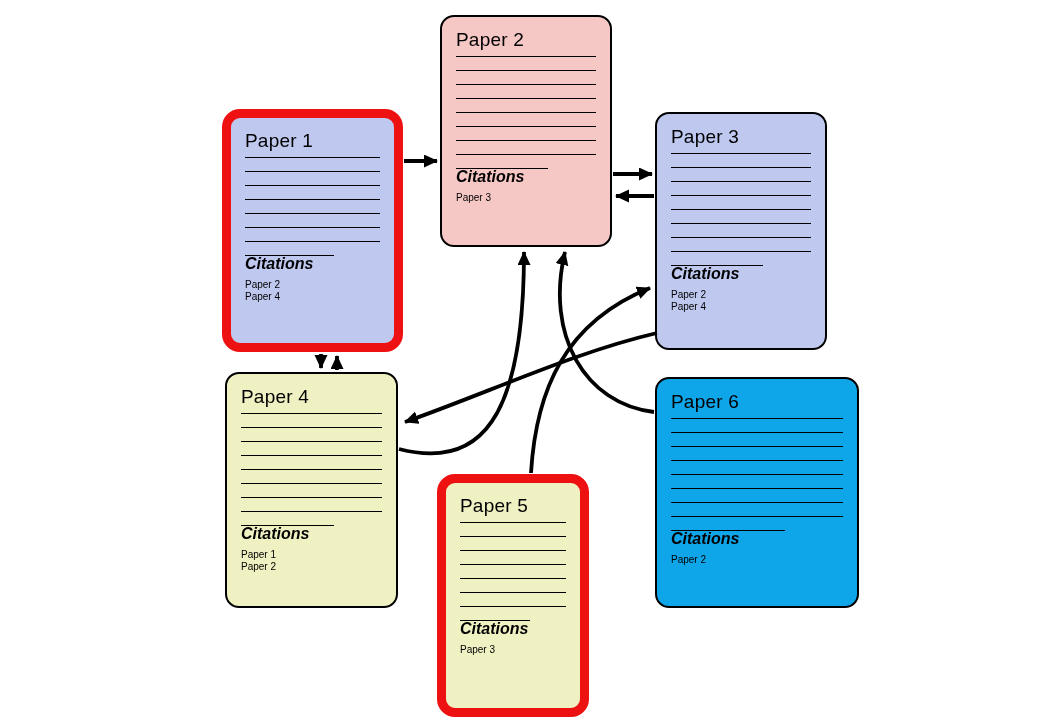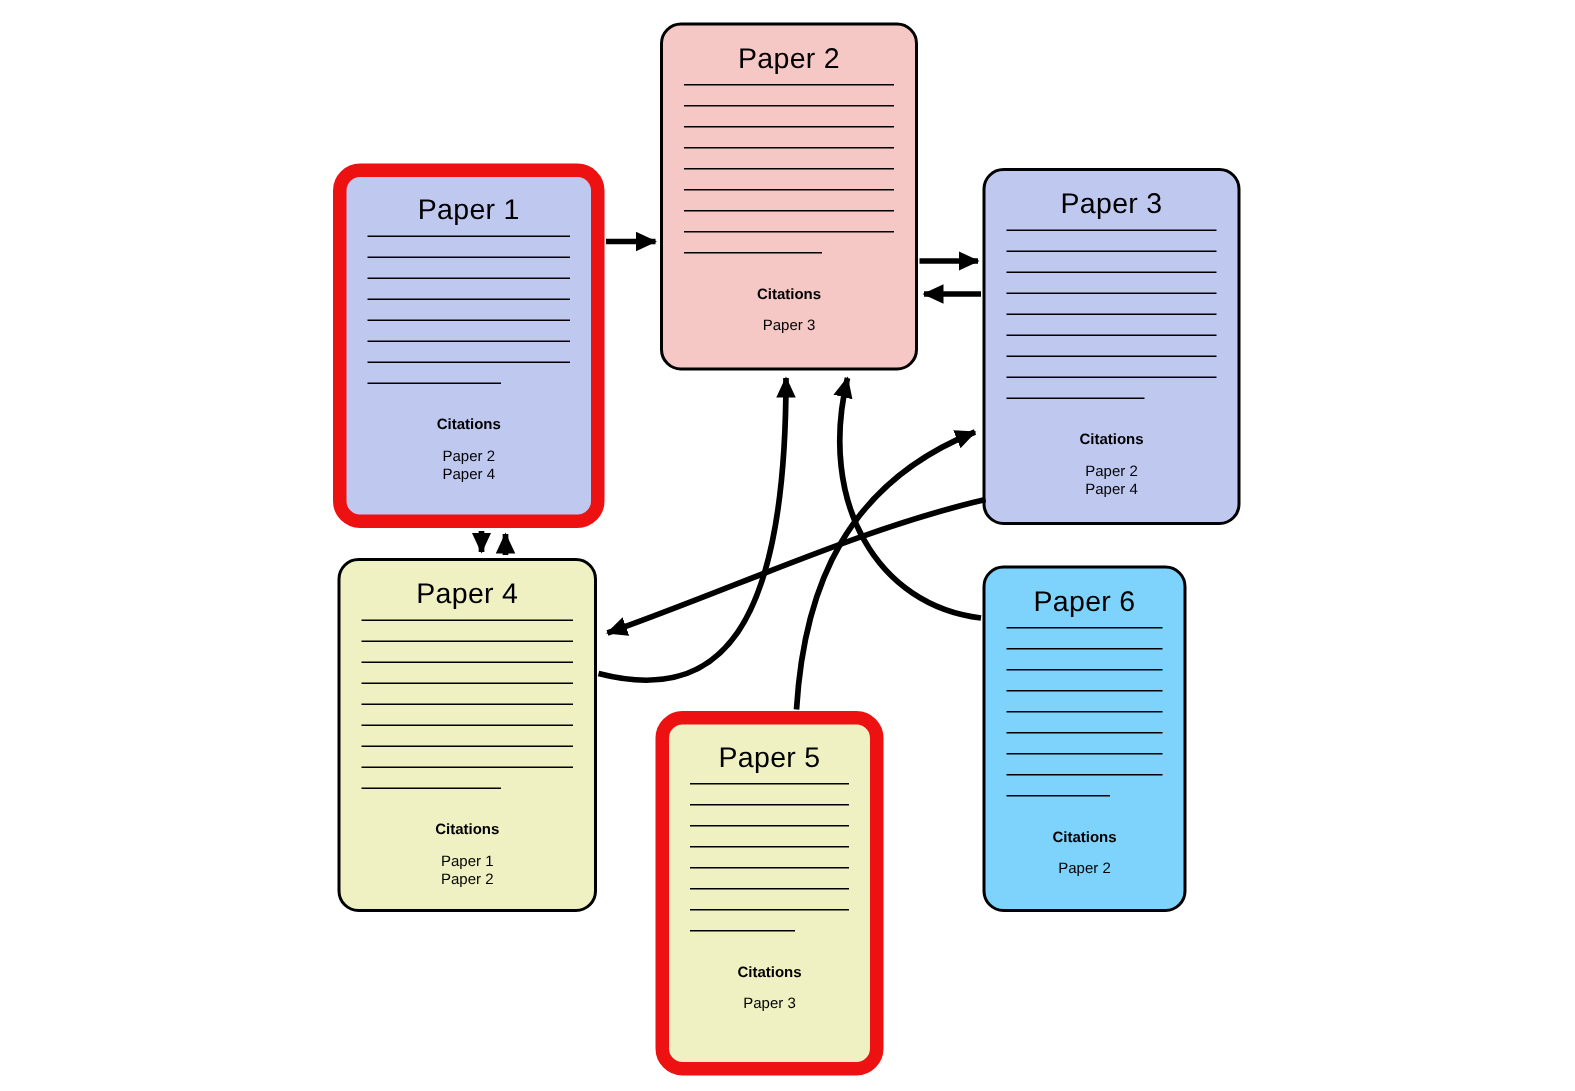--- a/index.html
+++ b/index.html
@@ -11,44 +11,43 @@
     color: #000;
   }
   .canvas { position: absolute; inset: 0; width: 1050px; height: 727px; }
 
   .card {
     position: absolute;
     border: 2px solid #000;
     border-radius: 14px;
     padding: 12px 14px 0 14px;
     overflow: hidden;
-    text-align: center;
   }
   .card.highlighted {
     border-width: 9px;
     border-style: solid;
     border-radius: 18px;
   }
   .card .title {
     font-size: 19px;
     line-height: 22px;
     letter-spacing: 0.2px;
   }
   .lines { margin-top: -8px; }
   .line {
     height: 14px;
     border-bottom: 1.5px solid #000;
     width: 100%;
   }
   .line.short { width: 66%; }
   .cit-head {
-    margin-top: 20px;
-    font-size: 10px;
+    font-size: 16px;
     line-height: 15px;
     font-weight: bold;
+    font-style: italic;
   }
   .cit-list { margin-top: 8px; }
   .cit-entry { font-size: 10px; line-height: 12px; }
 
   #arrows {
     position: absolute; inset: 0;
     pointer-events: none;
   }
   .edge { fill: none; }
 </style>
@@ -140,21 +139,21 @@
         <div class="line"></div>
         <div class="line"></div>
         <div class="line"></div>
         <div class="line short"></div>
       </div>
       <div class="cit-head">Citations</div>
       <div class="cit-list">
         <div class="cit-entry">Paper 3</div>
       </div>
     </div>
-    <div class="card" style="left: 655px; top: 377px; width: 136px; height: 231px; background: #7dd3fc; border-color: rgb(0, 0, 0);">
+    <div class="card" style="left: 655px; top: 377px; width: 204px; height: 231px; background: #0ea5e9; border-color: rgb(0, 0, 0);">
       <div class="title">Paper 6</div>
       <div class="lines">
         <div class="line"></div>
         <div class="line"></div>
         <div class="line"></div>
         <div class="line"></div>
         <div class="line"></div>
         <div class="line"></div>
         <div class="line"></div>
         <div class="line"></div>

